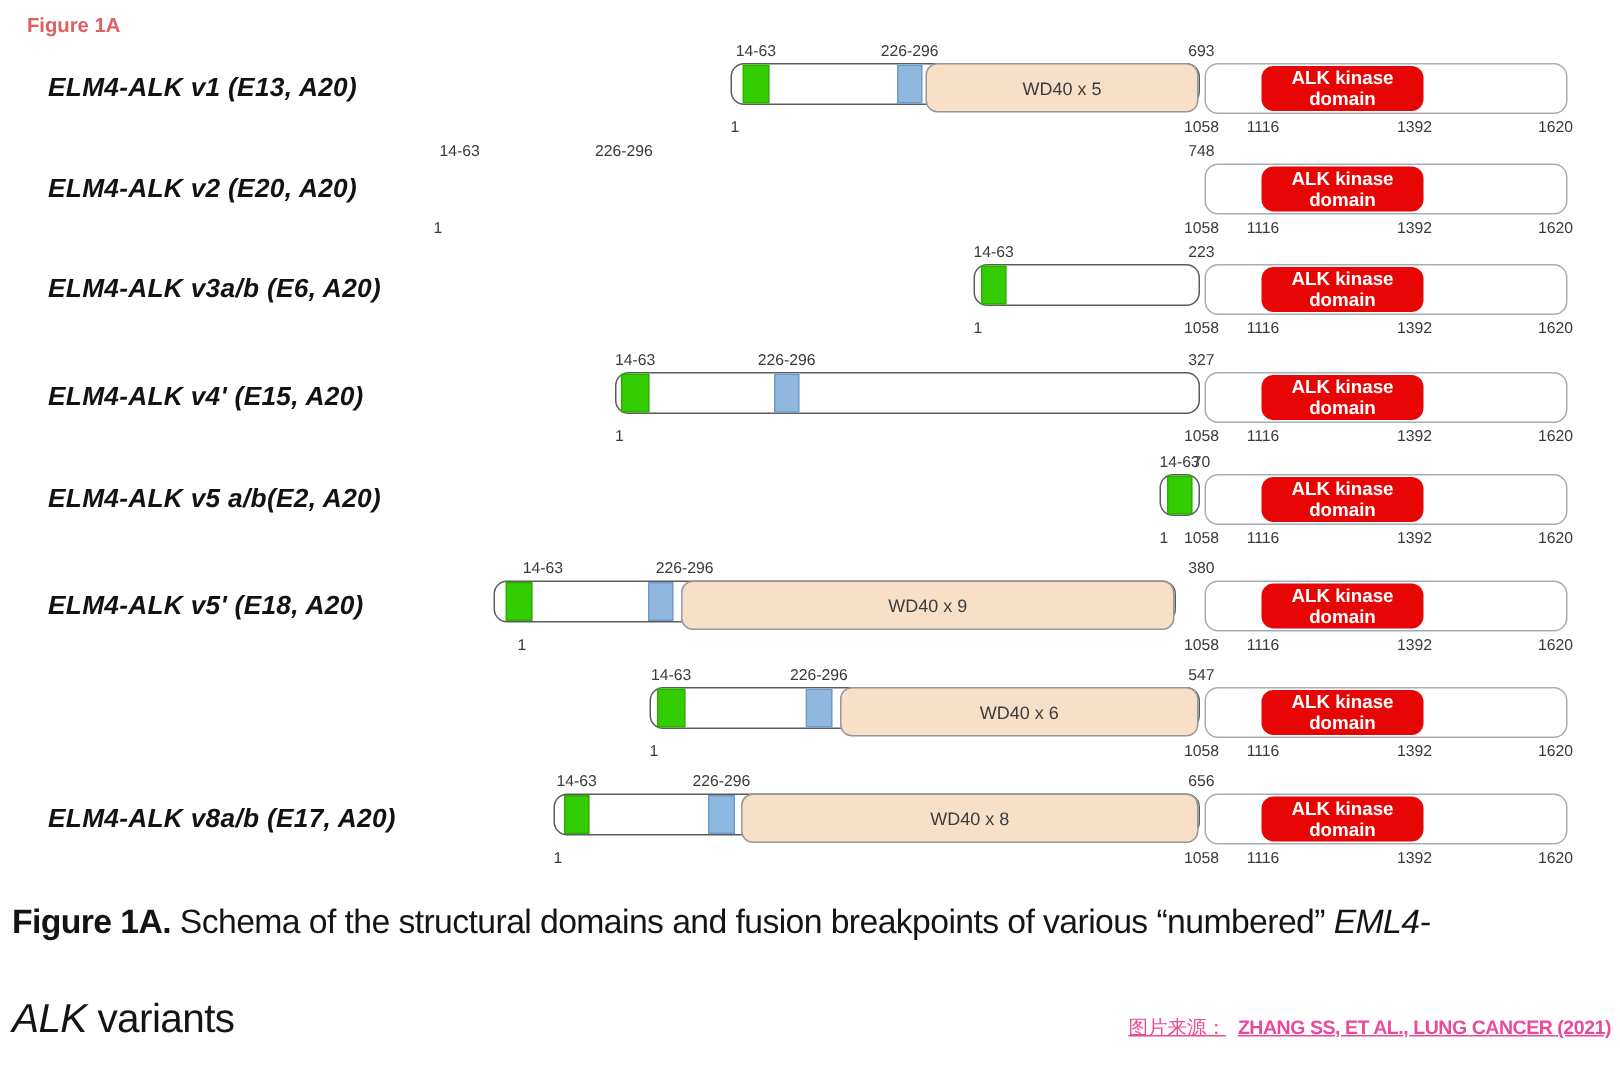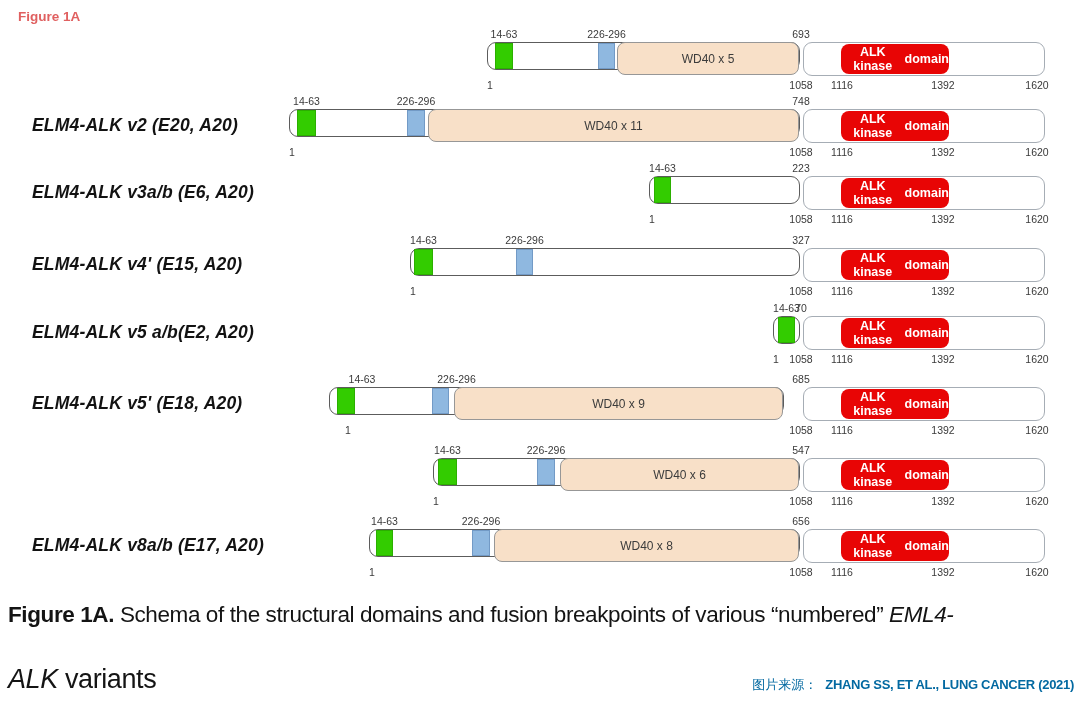--- a/index.html
+++ b/index.html
@@ -28,39 +28,40 @@
     border:1px solid #979797;border-radius:8px;box-sizing:border-box;
     display:flex;align-items:center;justify-content:center;
     font-size:12px;color:#3c3c3c;
   }
   .alk-bar{
     position:absolute;top:0;height:34px;background:#fff;
     border:1.2px solid #a6adb5;border-radius:9px;box-sizing:border-box;
   }
   .kinase{
     position:absolute;top:1px;bottom:1px;background:var(--red,#e80505);
-    border-radius:8px;display:flex;flex-direction:row;align-items:center;justify-content:center;
+    border-radius:8px;display:flex;flex-direction:column;align-items:center;justify-content:center;
     color:#ffffff;font-weight:700;font-size:12.5px;line-height:1.15;text-align:center;
   }
   .caption{position:absolute;left:8px;top:602px;width:1068px;font-size:22.5px;letter-spacing:-0.4px;color:#141414;}
   .caption .b{font-weight:700;}
   .caption .i{font-style:italic;}
   .caption2{position:absolute;left:8px;top:664px;font-size:27px;letter-spacing:-0.4px;color:#141414;}
   .caption2 .i{font-style:italic;}
-  .source{position:absolute;right:6px;top:676px;font-size:13px;color:#0369a1;white-space:nowrap;}
+  .source{position:absolute;right:6px;top:676px;font-size:13px;color:#ec4899;white-space:nowrap;text-decoration:underline;}
   .source .cit{font-weight:700;letter-spacing:-0.3px;margin-left:8px;}
 </style>
 </head>
 <body>
 
 <div id="stage">
   <div class="fig-label">Figure 1A</div>
 
   <div id="rows">
   <div class="row" style="top: 42px;">
+    <div class="vname">ELM4-ALK v1 (E13, A20)</div>
     <div class="lbl above green-lbl" style="left: 474px; width: 60px;">14-63</div>
     <div class="lbl above blue-lbl" style="left: 574.5px; width: 64px;">226-296</div>
     <div class="lbl above end-lbl" style="left: 771px; width: 60px;">693</div>
     <div class="eml4-bar" style="left: 487px; width: 313px;">
       <div class="seg green" style="left: 7px; width: 18px;"></div>
       <div class="seg blue" style="left: 110px; width: 17px;"></div>
       <div class="wd40" style="left: 129px; width: 182px;">WD40 x 5</div>
     </div>
     <div class="alk-bar" style="left: 803px; width: 242px;">
       <div class="kinase" style="left: 37px; width: 108px;">
@@ -73,25 +74,20 @@
     <div class="lbl below t1116" style="left: 812px; width: 60px;">1116</div>
     <div class="lbl below t1392" style="left: 913px; width: 60px;">1392</div>
     <div class="lbl below t1620" style="left: 1007px; width: 60px;">1620</div>
   </div>
 
   <div class="row" style="top: 109px;">
     <div class="vname">ELM4-ALK v2 (E20, A20)</div>
     <div class="lbl above green-lbl" style="left: 276.5px; width: 60px;">14-63</div>
     <div class="lbl above blue-lbl" style="left: 384px; width: 64px;">226-296</div>
     <div class="lbl above end-lbl" style="left: 771px; width: 60px;">748</div>
-    <div class="eml4-bar" style="left: 289px; width: 511px;">
-      <div class="seg green" style="left: 7px; width: 19px;"></div>
-      <div class="seg blue" style="left: 117px; width: 18px;"></div>
-      <div class="wd40" style="left: 138px; width: 371px;">WD40 x 11</div>
-    </div>
     <div class="alk-bar" style="left: 803px; width: 242px;">
       <div class="kinase" style="left: 37px; width: 108px;">
         <span class="k1">ALK kinase</span>
         <span class="k2">domain</span>
       </div>
     </div>
     <div class="lbl below start-tick" style="left: 285px; width: 14px;">1</div>
     <div class="lbl below t1058" style="left: 771px; width: 60px;">1058</div>
     <div class="lbl below t1116" style="left: 812px; width: 60px;">1116</div>
     <div class="lbl below t1392" style="left: 913px; width: 60px;">1392</div>
@@ -161,21 +157,21 @@
     <div class="lbl below t1058" style="left: 771px; width: 60px;">1058</div>
     <div class="lbl below t1116" style="left: 812px; width: 60px;">1116</div>
     <div class="lbl below t1392" style="left: 913px; width: 60px;">1392</div>
     <div class="lbl below t1620" style="left: 1007px; width: 60px;">1620</div>
   </div>
 
   <div class="row" style="top: 387px;">
     <div class="vname">ELM4-ALK v5' (E18, A20)</div>
     <div class="lbl above green-lbl" style="left: 332px; width: 60px;">14-63</div>
     <div class="lbl above blue-lbl" style="left: 424.5px; width: 64px;">226-296</div>
-    <div class="lbl above end-lbl" style="left: 771px; width: 60px;">685</div>
+    <div class="lbl above end-lbl" style="left: 771px; width: 60px;">380</div>
     <div class="eml4-bar" style="left: 329px; width: 455px;">
       <div class="seg green" style="left: 7px; width: 18px;"></div>
       <div class="seg blue" style="left: 102px; width: 17px;"></div>
       <div class="wd40" style="left: 124px; width: 329px;">WD40 x 9</div>
     </div>
     <div class="alk-bar" style="left: 803px; width: 242px;">
       <div class="kinase" style="left: 37px; width: 108px;">
         <span class="k1">ALK kinase</span>
         <span class="k2">domain</span>
       </div>

